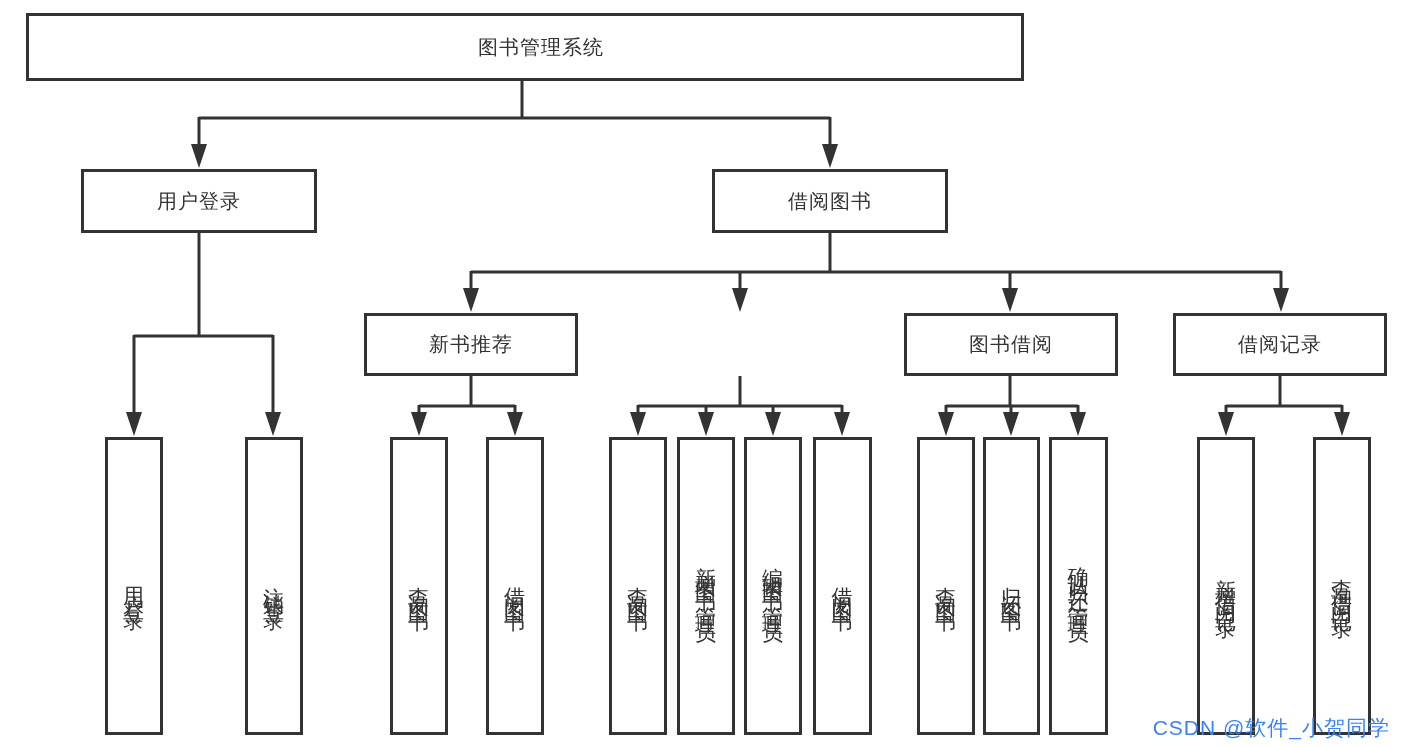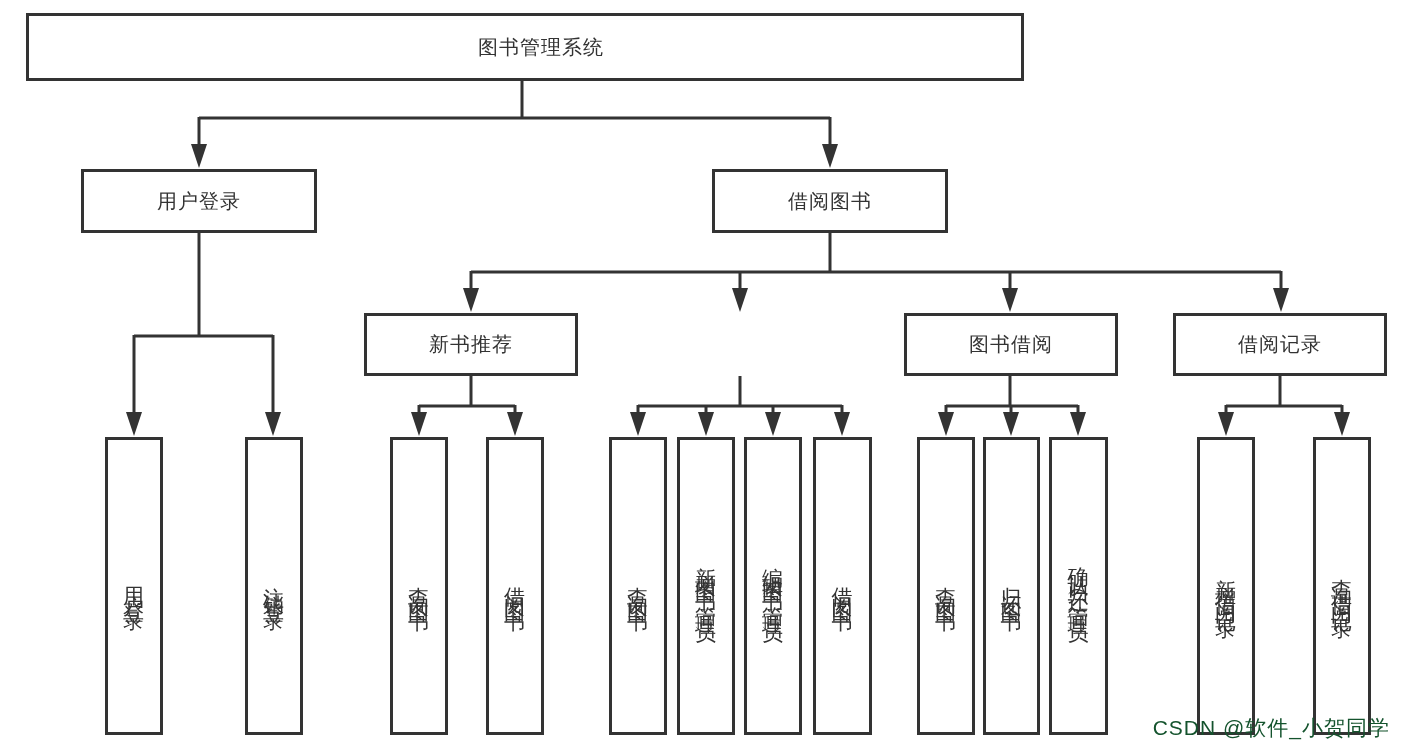--- a/index.html
+++ b/index.html
@@ -28,21 +28,21 @@
     font-size:21px;
     line-height:1;
     letter-spacing:8px;
     color:#333333;
   }
   .watermark {
     position:absolute;
     right:15px;
     top:714px;
     font-size:21px;
-    color:#14532d;
+    color:#3b82f6;
     letter-spacing:1px;
     white-space:nowrap;
   }
 </style>
 </head>
 <body>
 
 <div id="canvas">
 
   <svg id="wires" viewBox="0 0 1405 747" xmlns="http://www.w3.org/2000/svg">

